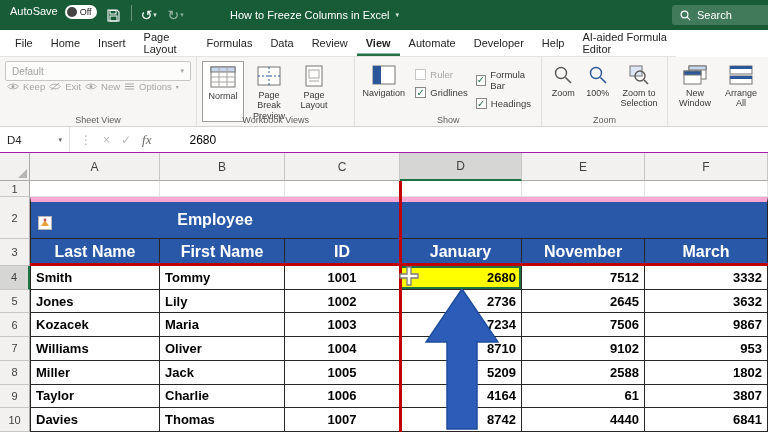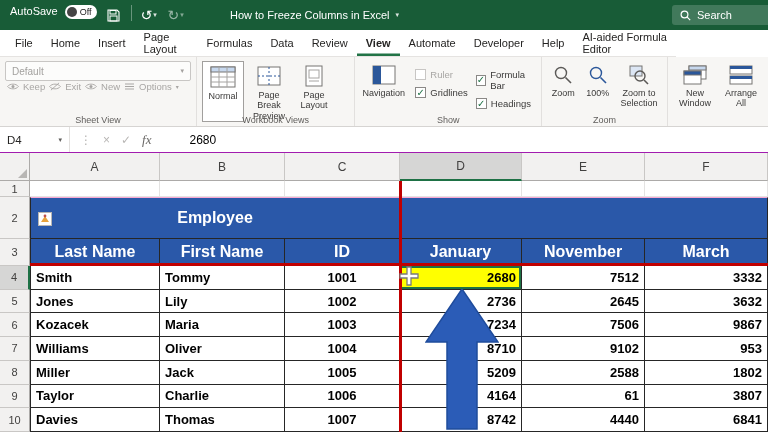--- a/index.html
+++ b/index.html
@@ -56,21 +56,21 @@
   .hdr-row{height:28px}.r1{height:16px}.r2{height:42px}.r3{height:27px}.rd{height:23.71px}
   .ch { justify-content:center; background:#F2F1F0; border-right:1px solid #C9C7C5; border-bottom:1px solid #ACAAA8; font-size:12px; color:#424140; }
   .ch.sel { background:#D6D6D5; border-bottom:2px solid #1E7145; }
   .rh { justify-content:center; background:#F2F1F0; border-right:1px solid #ACAAA8; border-bottom:1px solid #C9C7C5; font-size:11px; color:#424140; }
   .rh.sel { background:#D6D6D5; border-right:2px solid #1E7145; }
   .corner { position:relative; background:#F2F1F0; border-right:1px solid #ACAAA8; border-bottom:1px solid #ACAAA8; }
   .corner::after { content:""; position:absolute; right:2px; bottom:2px; width:0; height:0; border-left:9px solid transparent; border-bottom:9px solid #B8B6B4; }
   .g { border-right:1px solid #E4E3E2; border-bottom:1px solid #E4E3E2; background:#fff; }
   .t { border-right:1px solid #262626; border-bottom:1px solid #262626; background:#fff; font-size:13px; font-weight:600; color:#000; padding:0 5px; }
   .bl { border-left:1px solid #262626; }
-  .bt { border-top:1px solid #f9a8d4; }
+  .bt { border-top:5px solid #f9a8d4; }
   .blue { background:#2A58A9; color:#fff; }
   .banner { justify-content:center; font-size:16px; font-weight:bold; position:relative; }
   .hdr3 { justify-content:center; font-size:16px; font-weight:bold; }
   .left{justify-content:flex-start}.center{justify-content:center}.right{justify-content:flex-end}
   .ysel { background:#FFFF00; box-shadow: inset 0 0 0 2px #1E7145; }
   .mini-icon { position:absolute; left:7px; top:14px; }
 
   
   .freeze-v { position:absolute; left:399px; top:181px; width:3px; height:251px; background:#C00000; z-index:5; }
   .freeze-h { position:absolute; left:30px; top:263px; width:738px; height:3px; background:#C00000; z-index:5; }

